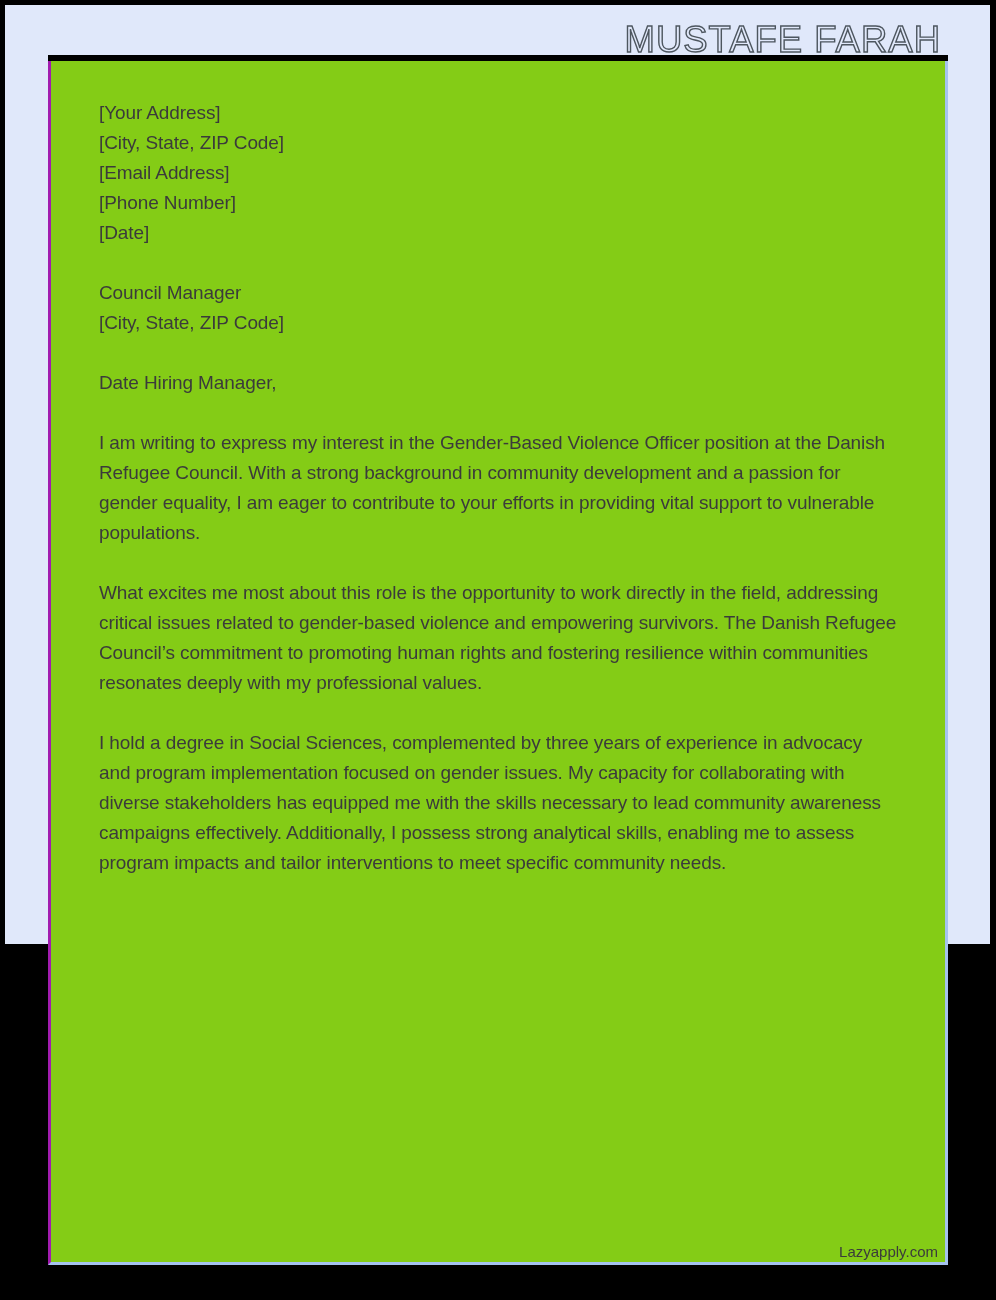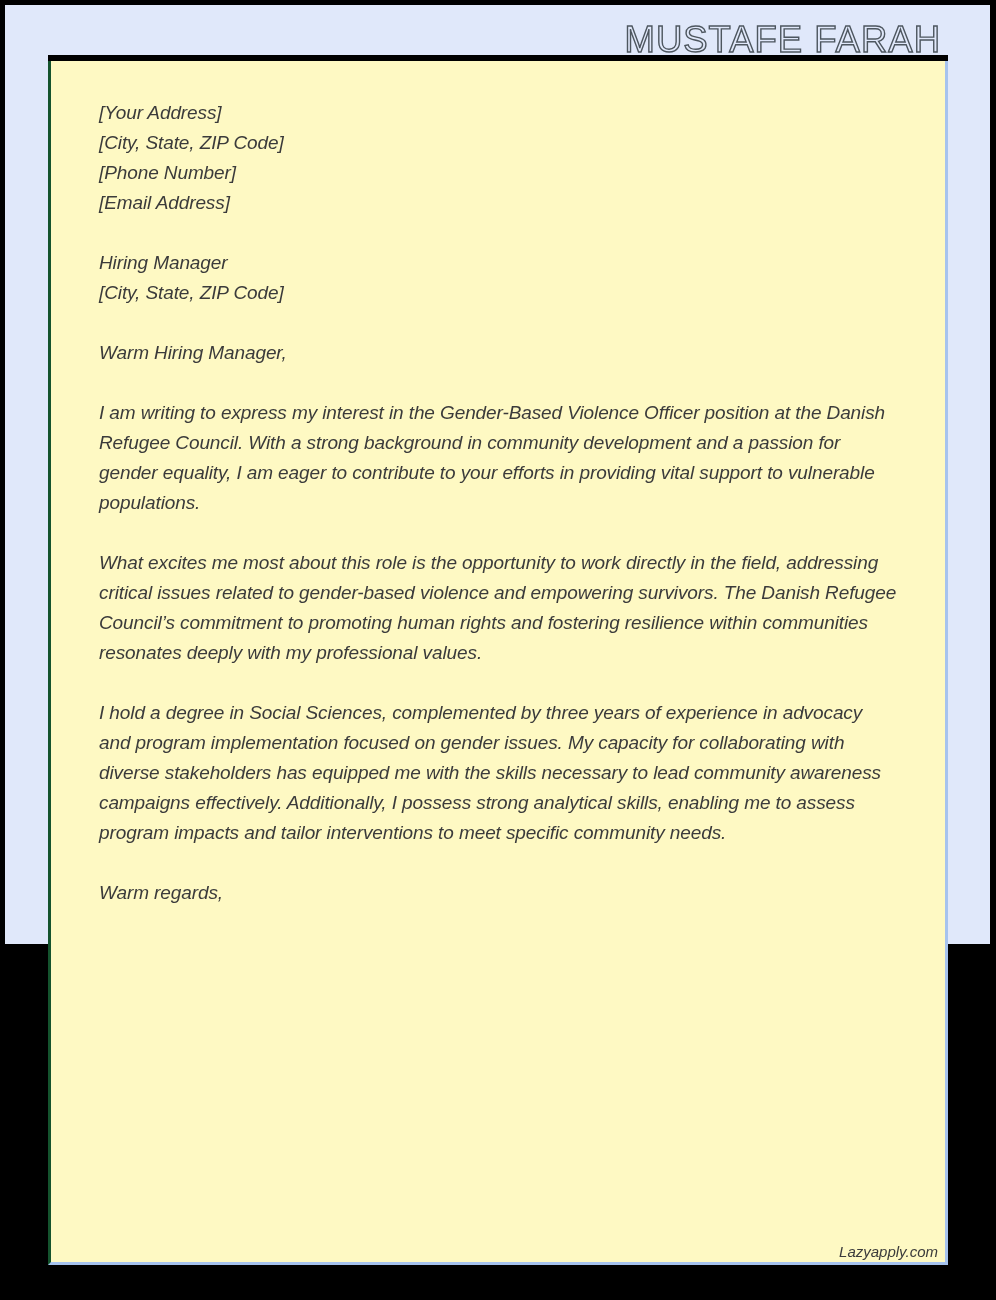--- a/index.html
+++ b/index.html
@@ -36,26 +36,25 @@
     width: 900px;
     height: 6px;
     background: #000000;
   }
   .page {
     position: absolute;
     top: 56px;    
     left: 43px;
     width: 900px;
     height: 1204px; 
-    background: #fef9c3;
-    border-left: 3px solid #14532d;
+    background: #84cc16;
+    border-left: 3px solid #a21caf;
     border-right: 3px solid #a6c3ee;
     border-bottom: 3px solid #a6c3ee;
     overflow: hidden;
-    font-style: italic;
   }
   .letter {
     padding: 37px 48px 0 48px;
     font-size: 19px;
     line-height: 30px;
     color: #3b3b3b;
     letter-spacing: -0.1px;
   }
   .block { margin-bottom: 30px; }
   .block div { white-space: pre; }
@@ -80,35 +79,35 @@
     </svg>
 
     <div class="accent-bar"></div>
 
     <div class="page">
       <div class="letter">
 
         <div class="block">
           <div>[Your Address]</div>
           <div>[City, State, ZIP Code]</div>
+          <div>[Email Address]</div>
           <div>[Phone Number]</div>
-          <div>[Email Address]</div>
+          <div>[Date]</div>
         </div>
 
         <div class="block">
-          <div>Hiring Manager</div>
+          <div>Council Manager</div>
           <div>[City, State, ZIP Code]</div>
         </div>
 
-        <div class="para">Warm Hiring Manager,</div>
+        <div class="para">Date Hiring Manager,</div>
 
         <div class="para">I am writing to express my interest in the Gender-Based Violence Officer position at the Danish Refugee Council. With a strong background in community development and a passion for gender equality, I am eager to contribute to your efforts in providing vital support to vulnerable populations.</div>
         <div class="para">What excites me most about this role is the opportunity to work directly in the field, addressing critical issues related to gender-based violence and empowering survivors. The Danish Refugee Council’s commitment to promoting human rights and fostering resilience within communities resonates deeply with my professional values.</div>
         <div class="para">I hold a degree in Social Sciences, complemented by three years of experience in advocacy and program implementation focused on gender issues. My capacity for collaborating with diverse stakeholders has equipped me with the skills necessary to lead community awareness campaigns effectively. Additionally, I possess strong analytical skills, enabling me to assess program impacts and tailor interventions to meet specific community needs.</div>
 
-        <div class="para">Warm regards,</div>
       </div>
 
       <div class="watermark">Lazyapply.com</div>
     </div>
 
   </div>
 </div>
 
 </body></html>

